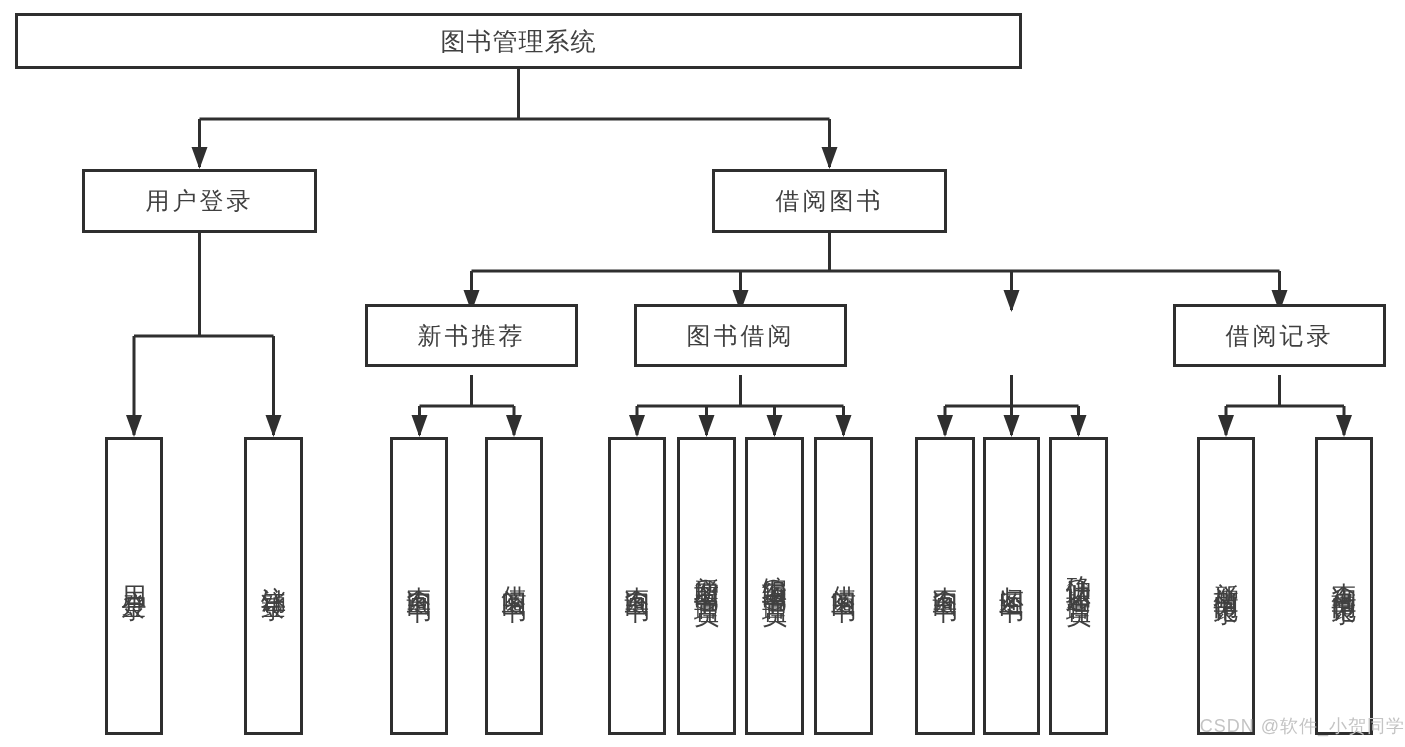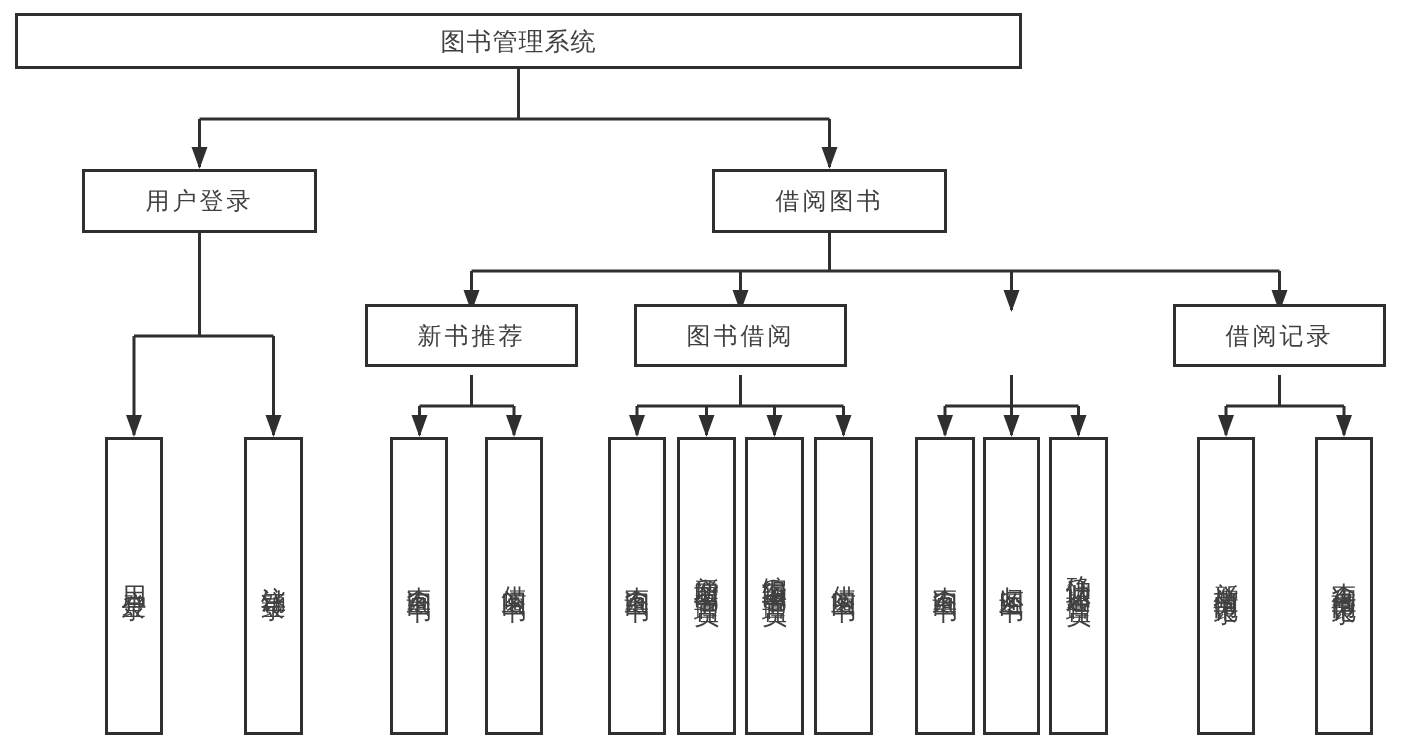--- a/index.html
+++ b/index.html
@@ -148,14 +148,15 @@
     <span class="vtext">确认归还（管理员）</span>
   </div>
 
   <div class="box leaf" style="left:1197px;width:58px;">
     <span class="vtext">新增借阅记录</span>
   </div>
   <div class="box leaf" style="left:1315px;width:58px;">
     <span class="vtext">查询借阅记录</span>
   </div>
 
+  <div class="watermark">CSDN @软件_小贺同学</div>
 
 </div>
 
 </body></html>

